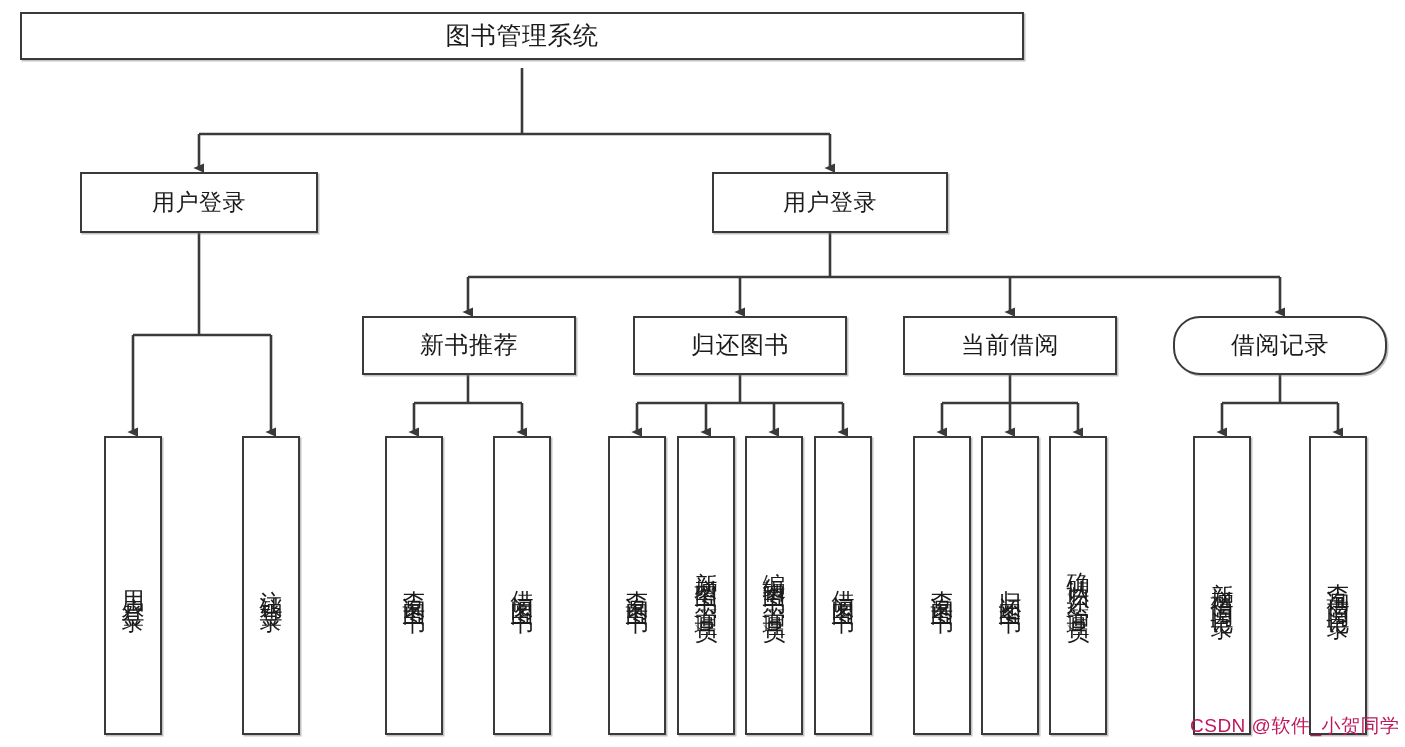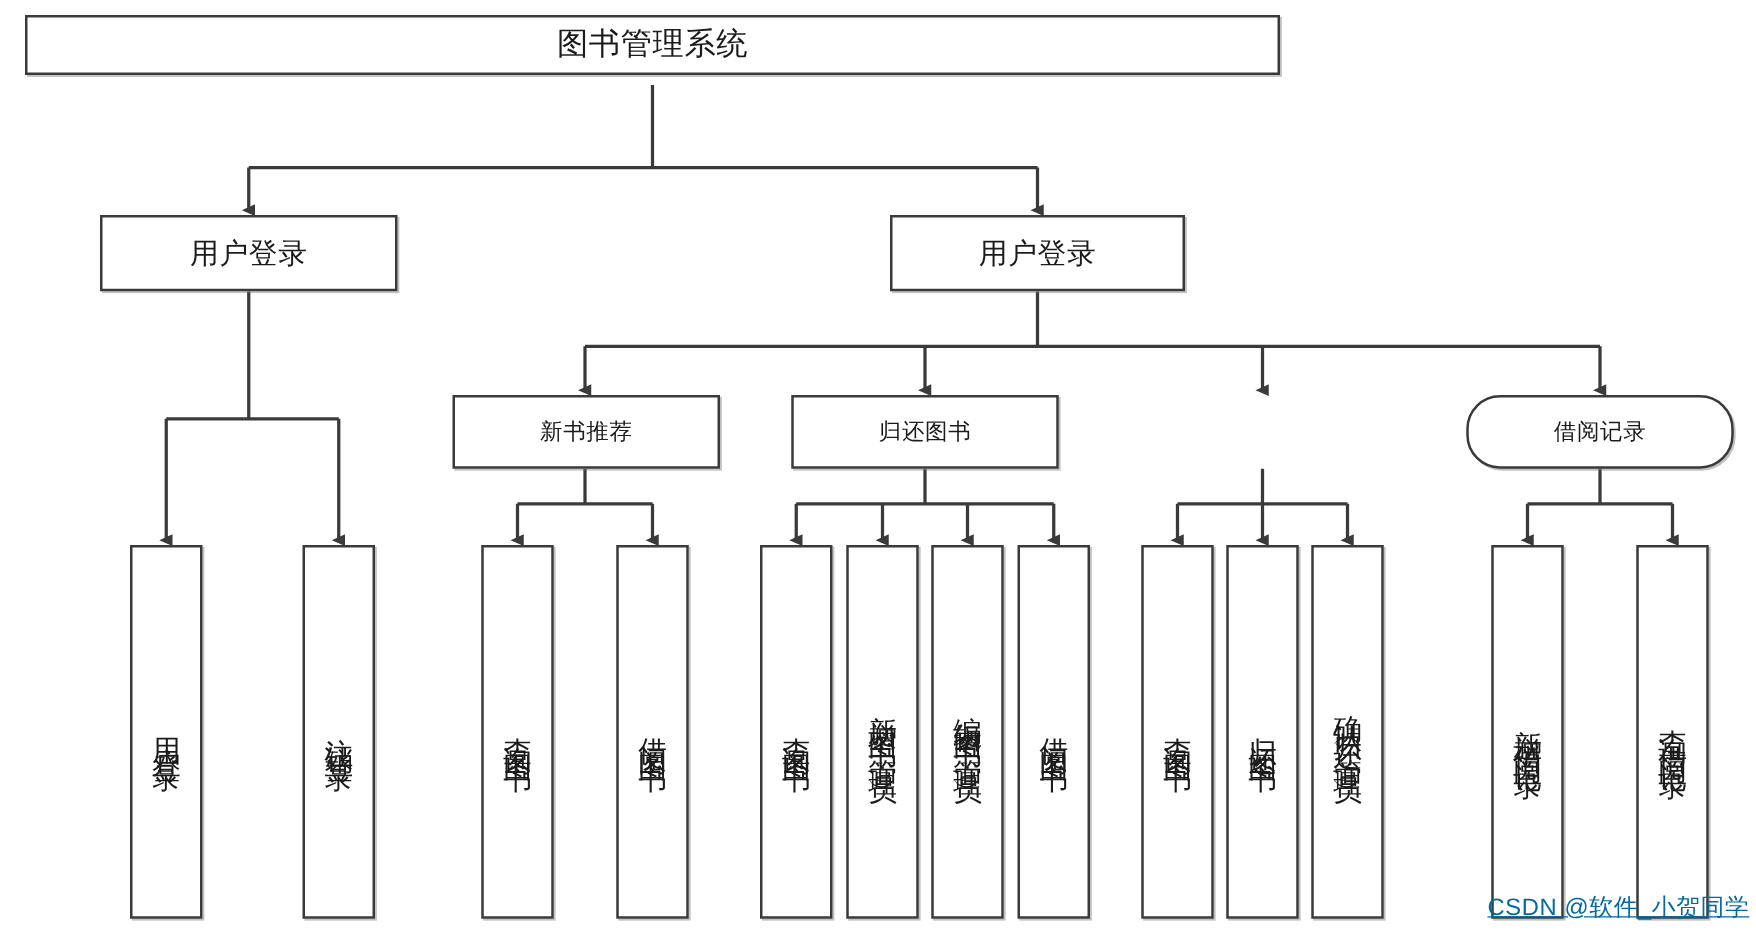--- a/index.html
+++ b/index.html
@@ -22,41 +22,40 @@
   }
   .node .label{
     color:#1b1b1b;
     line-height:1.18;
     text-align:center;
     white-space:pre;
     letter-spacing:.5px;
   }
   .lvl0 .label{font-size:25px;}
   .lvl1 .label{font-size:23px;}
-  .lvl2 .label{font-size:18px;}
+  .lvl2 .label{font-size:24px;}
 
   
   .leaf .label{
     writing-mode:vertical-rl;
     text-orientation:upright;
     font-size:23px;
     line-height:1.35;
     letter-spacing:7px;
     max-height:282px;
   }
   .leaf{align-items:center;justify-content:center;}
 
   .watermark{
     position:absolute;
-    color:#0369a1;
+    color:#be185d;
     font-size:19px;
     letter-spacing:.5px;
     white-space:nowrap;
     user-select:none;
-    text-decoration:underline;
   }
 </style>
 </head>
 <body>
 
 <div id="canvas">
 
   <svg class="wire" viewBox="0 0 1405 747">
     <defs>
       <marker id="arw" markerWidth="12" markerHeight="12" refX="5.2" refY="5.4" orient="auto" markerUnits="userSpaceOnUse">
@@ -117,20 +116,23 @@
   <div class="node lvl1" style="left:712px;top:172px;width:236px;height:61px;">
     <span class="label">用户登录</span>
   </div>
 
   <div class="node lvl2" style="left:362px;top:316px;width:214px;height:59px;">
     <span class="label">新书推荐</span>
   </div>
   <div class="node lvl2" style="left:633px;top:316px;width:214px;height:59px;">
     <span class="label">归还图书</span>
   </div>
+  <div class="node lvl2" style="left:903px;top:316px;width:214px;height:59px;">
+    <span class="label">当前借阅</span>
+  </div>
   <div class="node lvl2" style="left:1173px;top:316px;width:214px;height:59px;border-radius:27px;">
     <span class="label">借阅记录</span>
   </div>
 
   <div class="node leaf" style="left:104px;top:436px;width:58px;height:299px;">
     <span class="label">用户登录</span>
   </div>
   <div class="node leaf" style="left:242px;top:436px;width:58px;height:299px;">
     <span class="label">注销登录</span>
   </div>

